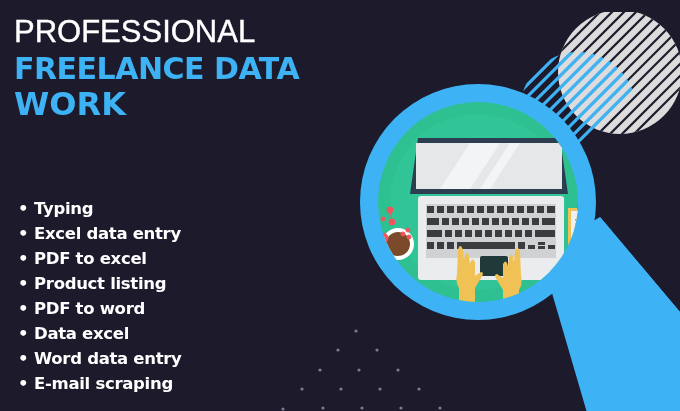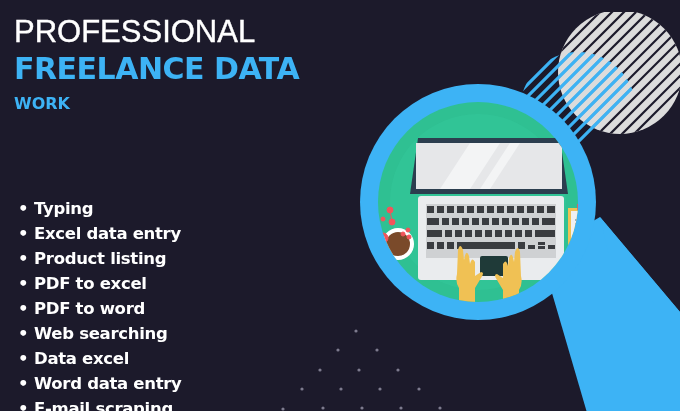--- a/index.html
+++ b/index.html
@@ -2,21 +2,21 @@
 <html><head>
 <meta charset="utf-8">
 <style>
   html,body{margin:0;padding:0;}
   body{width:680px;height:411px;overflow:hidden;background:#1c1a2b;position:relative;font-family:"DejaVu Sans","Liberation Sans",sans-serif;}
   .stage{position:absolute;left:0;top:12px;width:680px;height:411px;overflow:hidden;background:#1c1a2b;text-decoration:underline;}
   .title{position:absolute;left:14px;top:2px;}
   .t1{font-family:"Liberation Sans",sans-serif;font-size:31px;color:#fff;letter-spacing:0px;font-weight:normal;line-height:36px;-webkit-text-stroke:0.4px #fff;}
   .t2{font-family:"DejaVu Sans",sans-serif;font-weight:bold;font-size:30px;color:#3db3f5;line-height:38px;letter-spacing:-0.5px;}
   .t3{font-family:"DejaVu Sans",sans-serif;font-weight:bold;font-size:30px;color:#3db3f5;line-height:36px;letter-spacing:-0.5px;}
-  .t4{font-family:"DejaVu Sans",sans-serif;font-weight:bold;font-size:16px;color:#3db3f5;line-height:32px;letter-spacing:0px;}
+  .t4{font-family:"DejaVu Sans",sans-serif;font-weight:bold;font-size:32px;color:#3db3f5;line-height:32px;letter-spacing:0px;}
   .list{position:absolute;left:14px;top:180px;margin:4px;padding:0;list-style:none;}
   .list li{font-family:"DejaVu Sans",sans-serif;font-weight:bold;font-size:16.5px;color:#fff;line-height:25px;white-space:nowrap;letter-spacing:-0.3px;}
   .list .bullet{display:inline-block;width:16px;}
   svg.art{position:absolute;left:0;top:0;}
 </style>
 </head>
 <body>
 
 <div class="stage">
 
@@ -199,22 +199,21 @@
 
   <div class="title">
     <div class="t1">PROFESSIONAL</div>
     <div class="t2">FREELANCE DATA</div>
     <div class="t4">WORK</div>
   </div>
 
   <ul class="list">
     <li><span class="bullet">•</span><span>Typing</span></li>
     <li><span class="bullet">•</span><span>Excel data entry</span></li>
+    <li><span class="bullet">•</span><span>PDF to excel</span></li>
     <li><span class="bullet">•</span><span>Product listing</span></li>
-    <li><span class="bullet">•</span><span>PDF to excel</span></li>
     <li><span class="bullet">•</span><span>PDF to word</span></li>
-    <li><span class="bullet">•</span><span>Web searching</span></li>
     <li><span class="bullet">•</span><span>Data excel</span></li>
     <li><span class="bullet">•</span><span>Word data entry</span></li>
     <li><span class="bullet">•</span><span>E-mail scraping</span></li>
   </ul>
 
 </div>
 
 </body></html>

